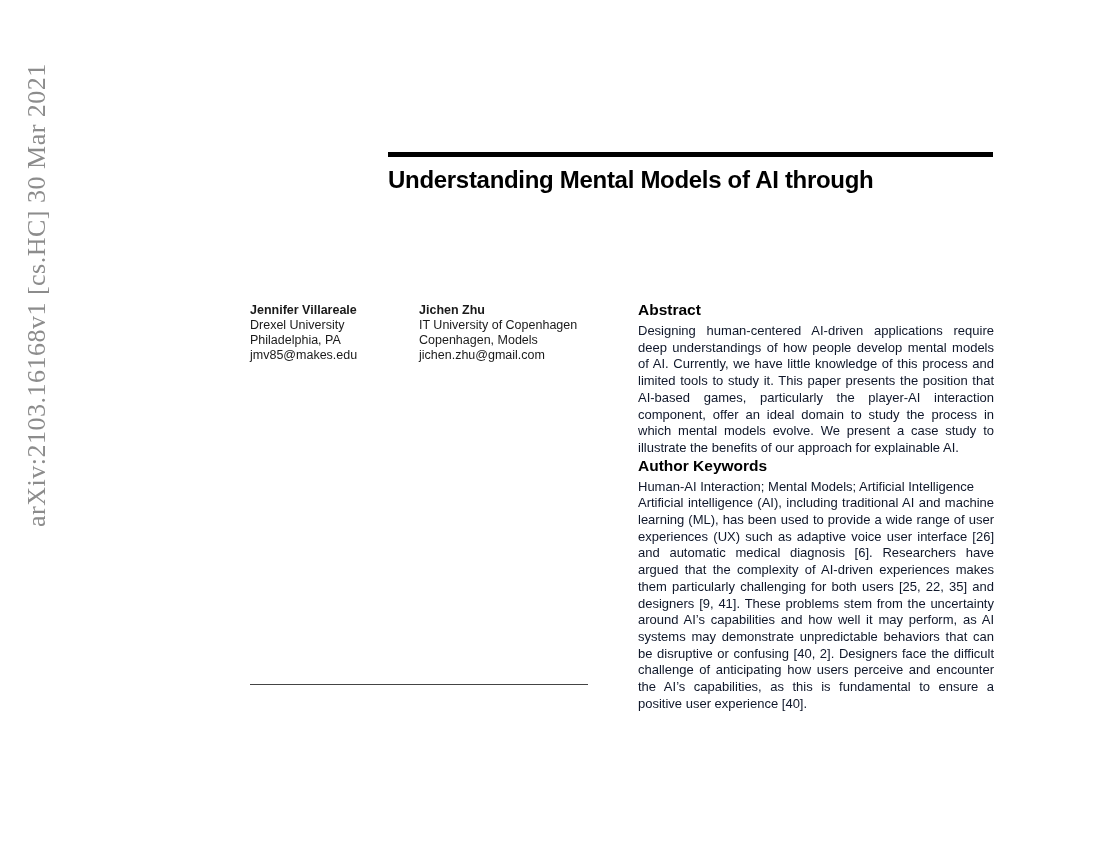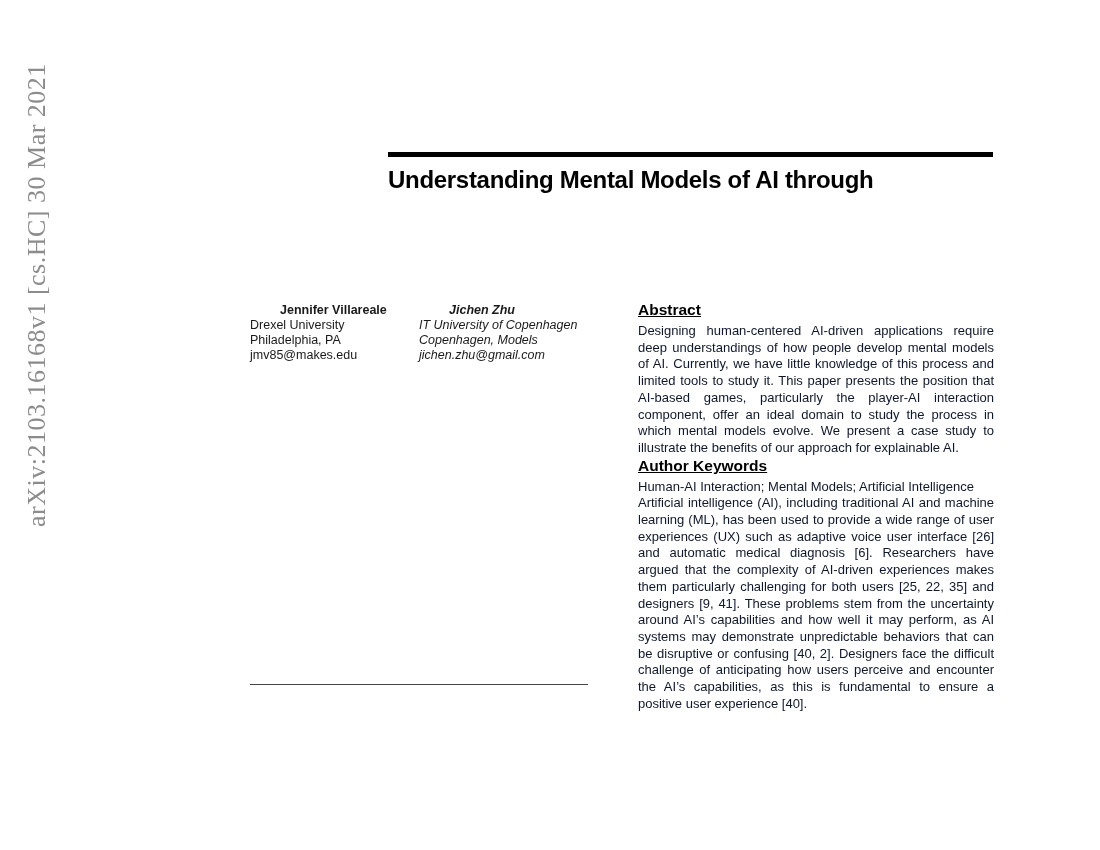--- a/index.html
+++ b/index.html
@@ -45,36 +45,35 @@
     color: #000;
   }
   .author-col {
     position: absolute;
     top: 303px;
     font-size: 12.5px;
     line-height: 15px;
     color: #1a1a1a;
   }
   .author-col-1 { left: 250px; width: 165px; }
-  .author-col-2 { left: 419px; width: 210px; font-style: italic; }
-  .author-name { font-weight: bold; margin-left: 30px; }
+  .author-col-2 { left: 419px; width: 210px; }
+  .author-name { font-weight: bold; }
   .right-col {
     position: absolute;
     left: 638px;
     top: 301px;
     width: 356px;
   }
   .section { }
   .section:first-child { margin-top: 0; }
   .section-heading {
     font-size: 15.5px;
     font-weight: bold;
     color: #000;
     margin-bottom: 4px;
-    text-decoration: underline;
   }
   .section-body {
     font-size: 13px;
     line-height: 16.7px;
     text-align: justify;
     color: #0f172a;
   }
   .footnote-rule {
     position: absolute;
     left: 250px;

